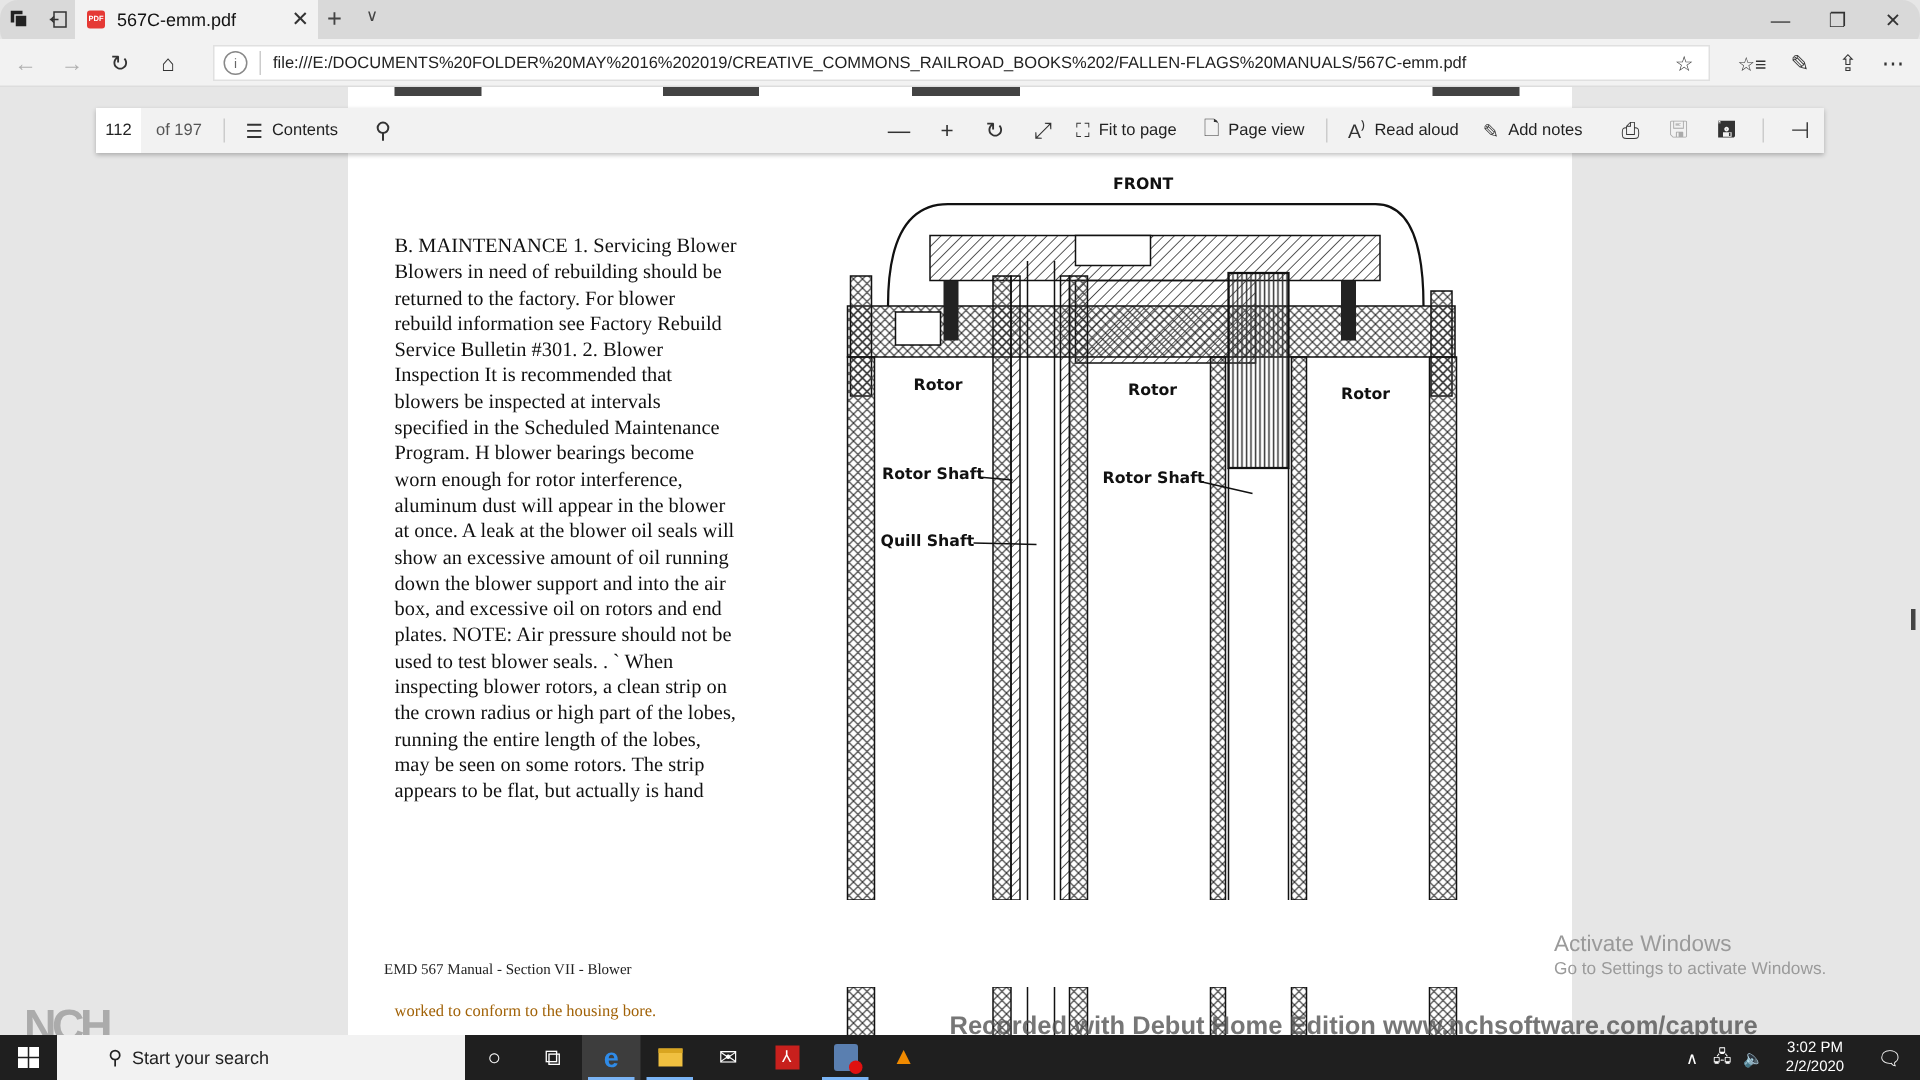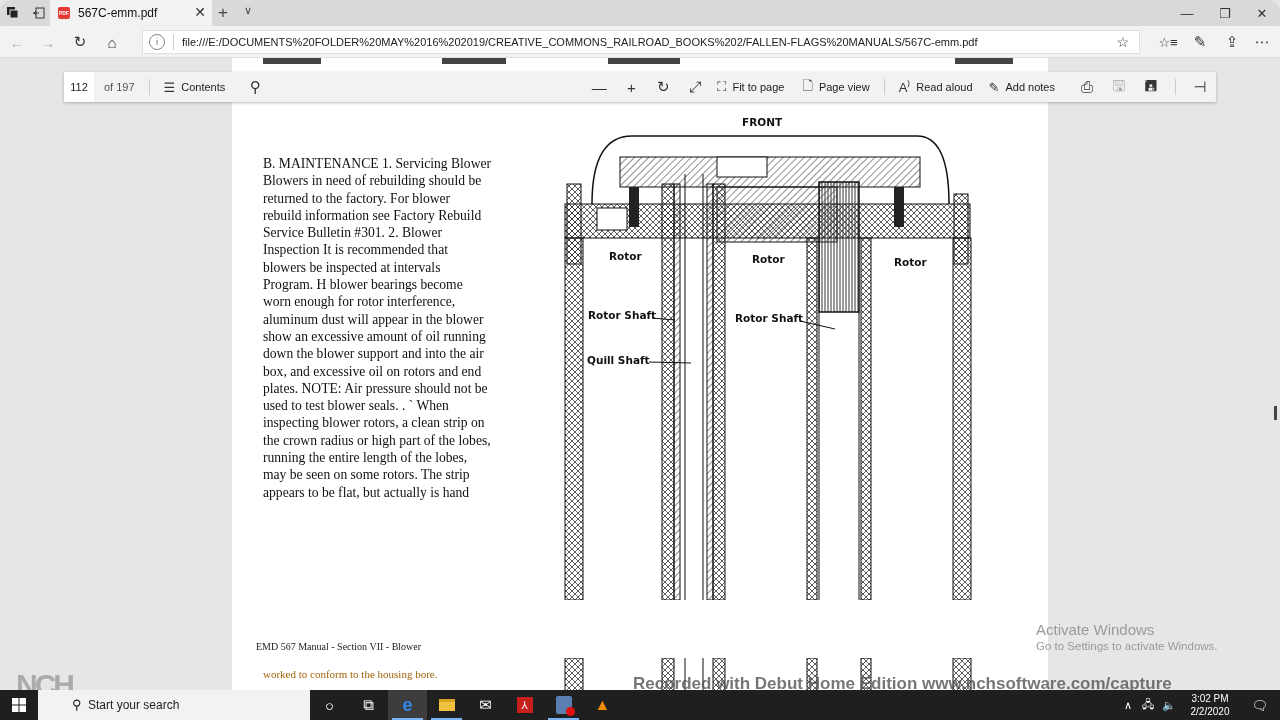--- a/index.html
+++ b/index.html
@@ -123,23 +123,25 @@
     <div class="hdr-frag" style="left:723px;width:58px;"></div>
 
     <div class="body-text">
       <div>B. MAINTENANCE 1. Servicing Blower</div>
       <div>Blowers in need of rebuilding should be</div>
       <div>returned to the factory. For blower</div>
       <div>rebuild information see Factory Rebuild</div>
       <div>Service Bulletin #301. 2. Blower</div>
       <div>Inspection It is recommended that</div>
       <div>blowers be inspected at intervals</div>
+      <div>specified in the Scheduled Maintenance</div>
       <div>Program. H blower bearings become</div>
       <div>worn enough for rotor interference,</div>
       <div>aluminum dust will appear in the blower</div>
+      <div>at once. A leak at the blower oil seals will</div>
       <div>show an excessive amount of oil running</div>
       <div>down the blower support and into the air</div>
       <div>box, and excessive oil on rotors and end</div>
       <div>plates. NOTE: Air pressure should not be</div>
       <div>used to test blower seals. . ` When</div>
       <div>inspecting blower rotors, a clean strip on</div>
       <div>the crown radius or high part of the lobes,</div>
       <div>running the entire length of the lobes,</div>
       <div>may be seen on some rotors. The strip</div>
       <div>appears to be flat, but actually is hand</div>

